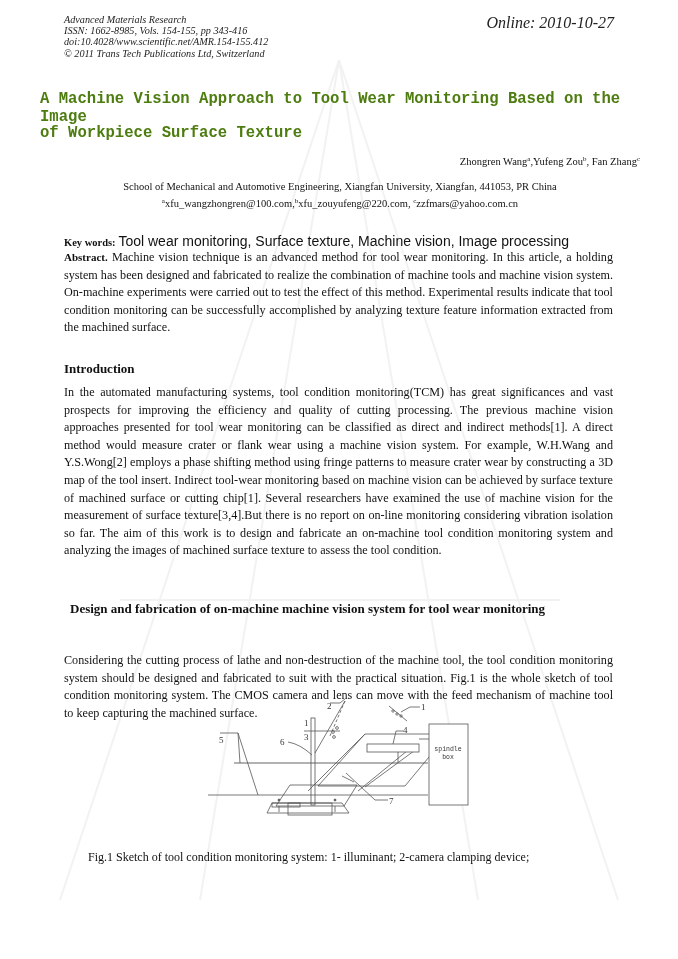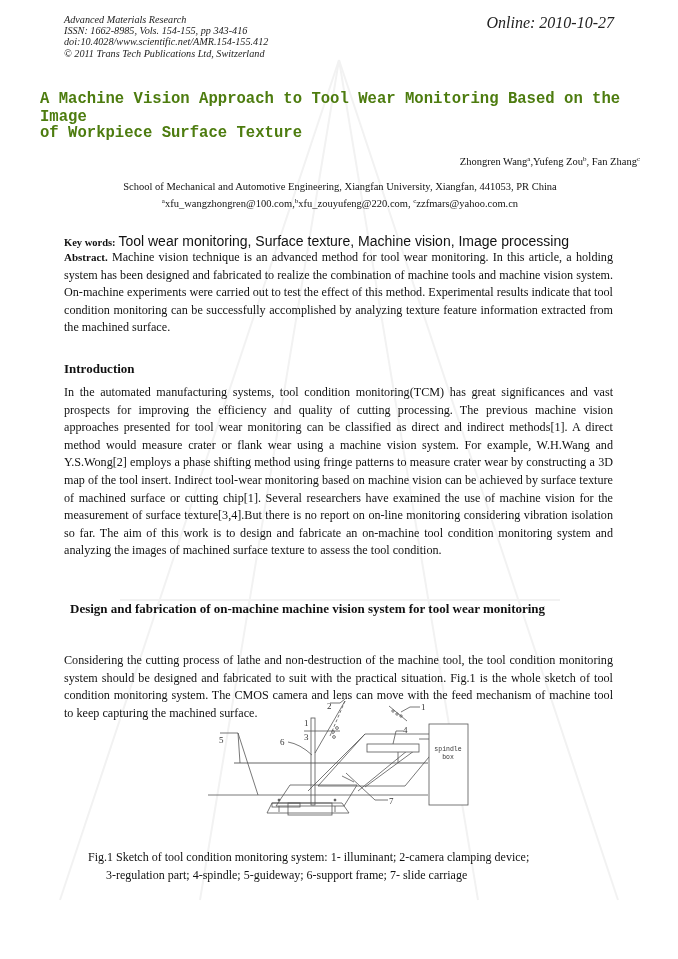--- a/index.html
+++ b/index.html
@@ -229,14 +229,13 @@
     <text x="189" y="108">7</text>
   </g>
   <g font-family="Liberation Mono, monospace" font-size="6.5" fill="#333" text-anchor="middle">
     <text x="248" y="55">spindle</text>
     <text x="248" y="63">box</text>
   </g>
 </svg>
 
 <div class="caption">
   <div>Fig.1 Sketch of tool condition monitoring system: 1- illuminant; 2-camera clamping device;</div>
-  <div class="c2">3-regulation part; 4-spindle; 5-guideway; 6-support frame; 7- slide carriage</div>
 </div>
 
 </body></html>

